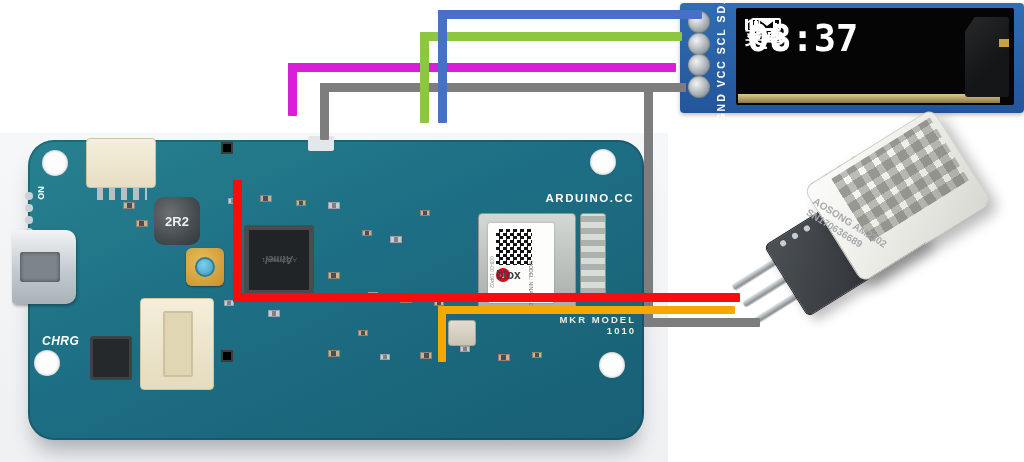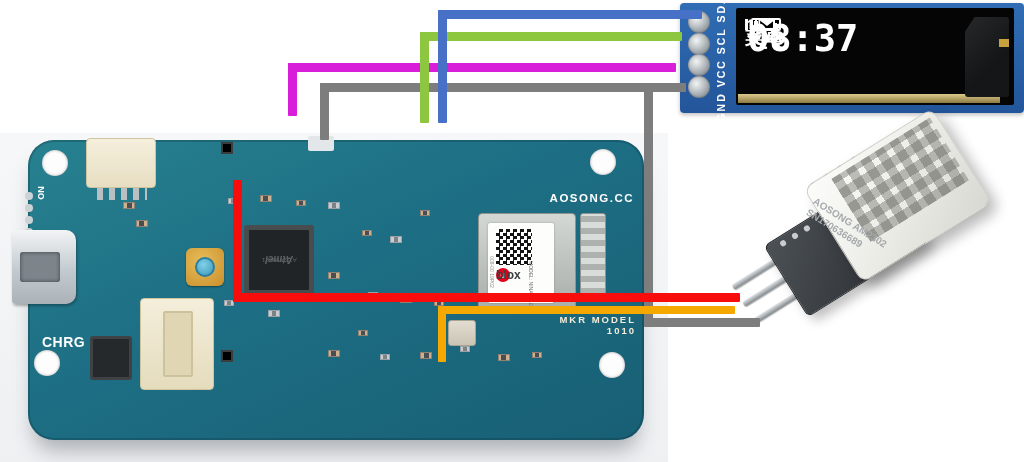--- a/index.html
+++ b/index.html
@@ -52,21 +52,21 @@
   .ublox-side{left:46px;top:38px;font-size:5px;color:#6a6e70;transform:rotate(90deg);transform-origin:left top;white-space:nowrap;}
   .ublox-code{left:-12px;top:46px;font-size:5px;color:#8a8e90;transform:rotate(90deg);white-space:nowrap;}
   .ublox-brand{left:8px;top:52px;font-size:12px;font-weight:bold;color:#3a3e40;display:flex;align-items:center;}
   .ublox-brand .dot{position:static;display:inline-flex;width:14px;height:14px;border-radius:50%;background:#e2001a;color:#fff;
         align-items:center;justify-content:center;font-size:9px;margin-right:1px;}
   .antenna{left:552px;top:73px;width:26px;height:88px;border:1px solid #8f938f;border-radius:3px;
            background:repeating-linear-gradient(0deg,#d9ddd9 0 6px,#aeb2ae 6px 12px);}
   .brand-text{right:10px;top:52px;color:#fff;font-weight:bold;font-size:11.5px;letter-spacing:1.5px;}
   .mkr-text{right:8px;top:174px;color:#f2ecd9;font-weight:bold;font-size:9.5px;letter-spacing:2px;text-align:right;line-height:1.2;}
   .on-label{left:6px;top:48px;color:#fff;font-weight:bold;font-size:9px;transform:rotate(-90deg);}
-  .chrg-label{left:14px;top:194px;color:#fff;font-weight:bold;font-size:14px;letter-spacing:.5px;}
+  .chrg-label{left:14px;top:194px;color:#fff;font-weight:bold;font-size:12px;letter-spacing:.5px;font-style:italic;}
   .crystal{left:420px;top:180px;width:28px;height:26px;background:linear-gradient(#e2ddd0,#c9c4b4);border:1px solid #a9a494;border-radius:3px;}
   .chip2{left:62px;top:196px;width:42px;height:44px;background:#26292b;border:3px solid #3e4245;border-radius:3px;}
   .smd{background:linear-gradient(90deg,#cdb191 25%,#4a4e52 25% 75%,#cdb191 75%);border:1px solid #8f8273;}
   .smd.s{background:linear-gradient(90deg,#c9ccd0 30%,#7c8286 30% 70%,#c9ccd0 70%);border-color:#9aa0a4;}
 
   
   .oled{left:680px;top:3px;width:344px;height:110px;border-radius:4px;z-index:20;
         background:linear-gradient(#306db4,#23559a);box-shadow:0 2px 4px rgba(0,0,0,.25);}
   .oled-pin{left:8px;width:22px;height:22px;border-radius:50%;
             background:radial-gradient(circle at 38% 35%,#f2f4f5,#9aa2a7 65%,#707densional 80%);
@@ -242,40 +242,43 @@
 
     <div class="usb">
         <i></i>
       </div>
     <div class="jst5">
         <i></i>
       </div>
     <div class="batt">
         <i></i>
       </div>
+    <div class="inductor">
+        <span>2R2</span>
+      </div>
     <div class="reset">
         <i></i>
       </div>
     <div class="atmel">
       <b>Atmel</b>
       <span>ATSAMD21</span>
     </div>
     <div class="ublox">
       <div class="ublox-label">
         <div class="qr"></div>
         <div class="ublox-side">MODEL: NINA-W102</div>
         <div class="ublox-code">008-00 19P02</div>
         <div class="ublox-brand">
           <span class="dot">u</span>
           <span>blox</span>
         </div>
       </div>
     </div>
     <div class="antenna"></div>
-    <div class="brand-text">AOSONG.CC</div>
+    <div class="brand-text">ARDUINO.CC</div>
     <div class="mkr-text">
       <span style="position:static">MKR MODEL</span><br>
       <span style="position:static">1010</span>
     </div>
     <div class="on-label">ON</div>
     <div class="chrg-label">CHRG</div>
     <div class="crystal"></div>
     <div class="chip2"></div>
 
     <div class="smd" style="left:95px;top:62px;width:12px;height:7px"></div>

